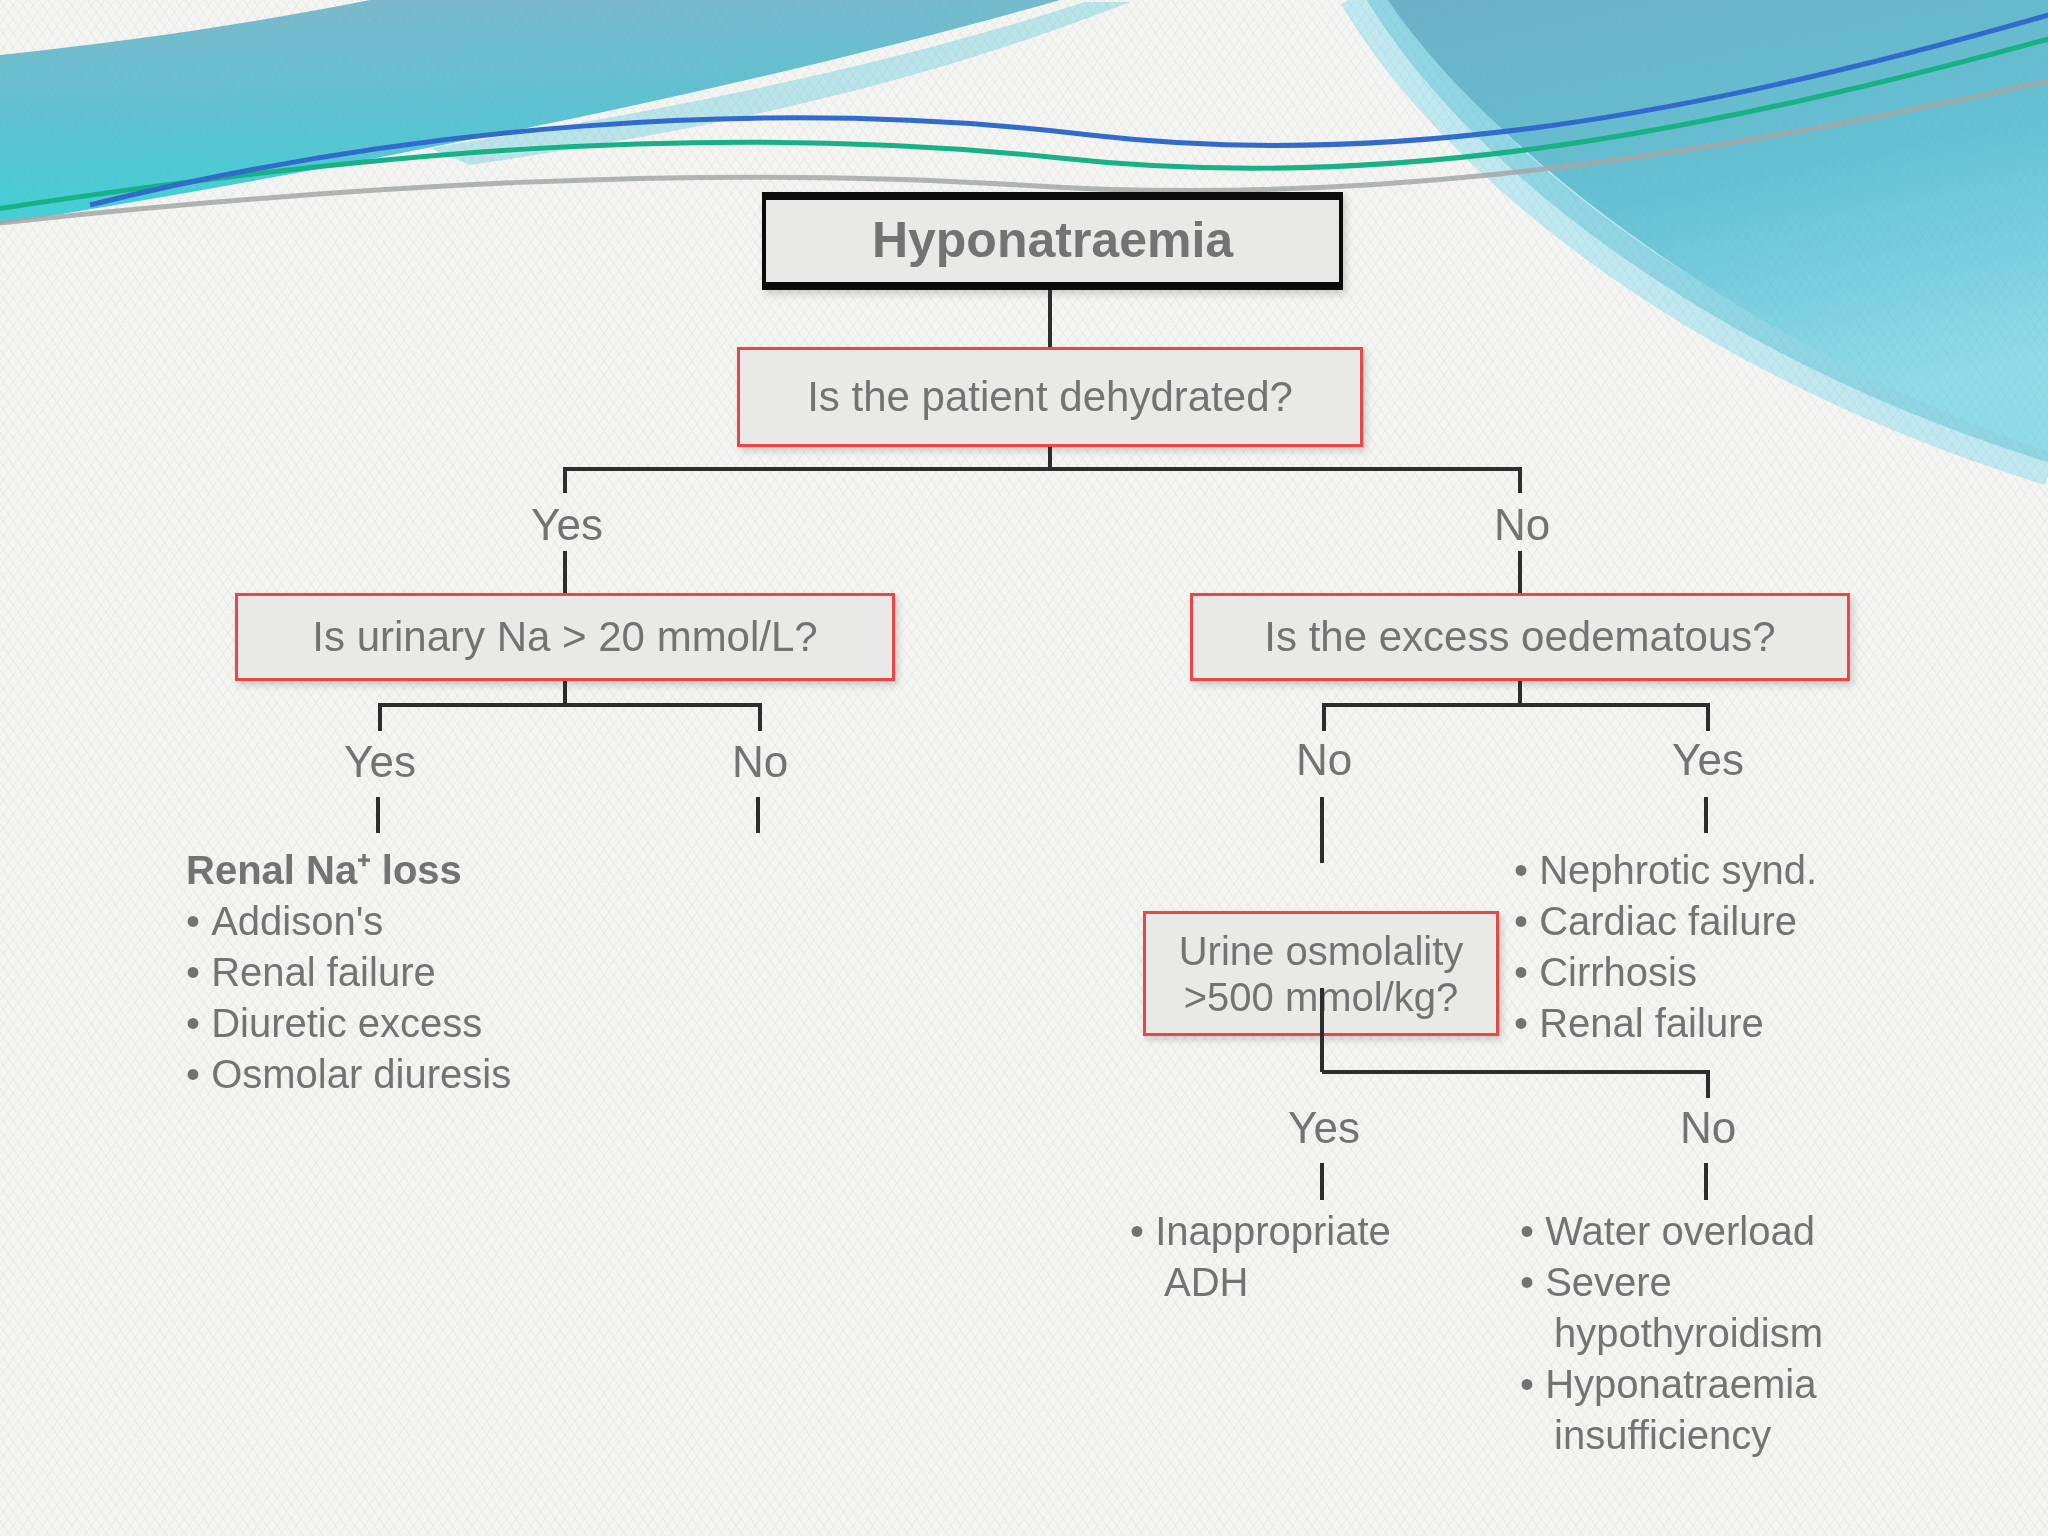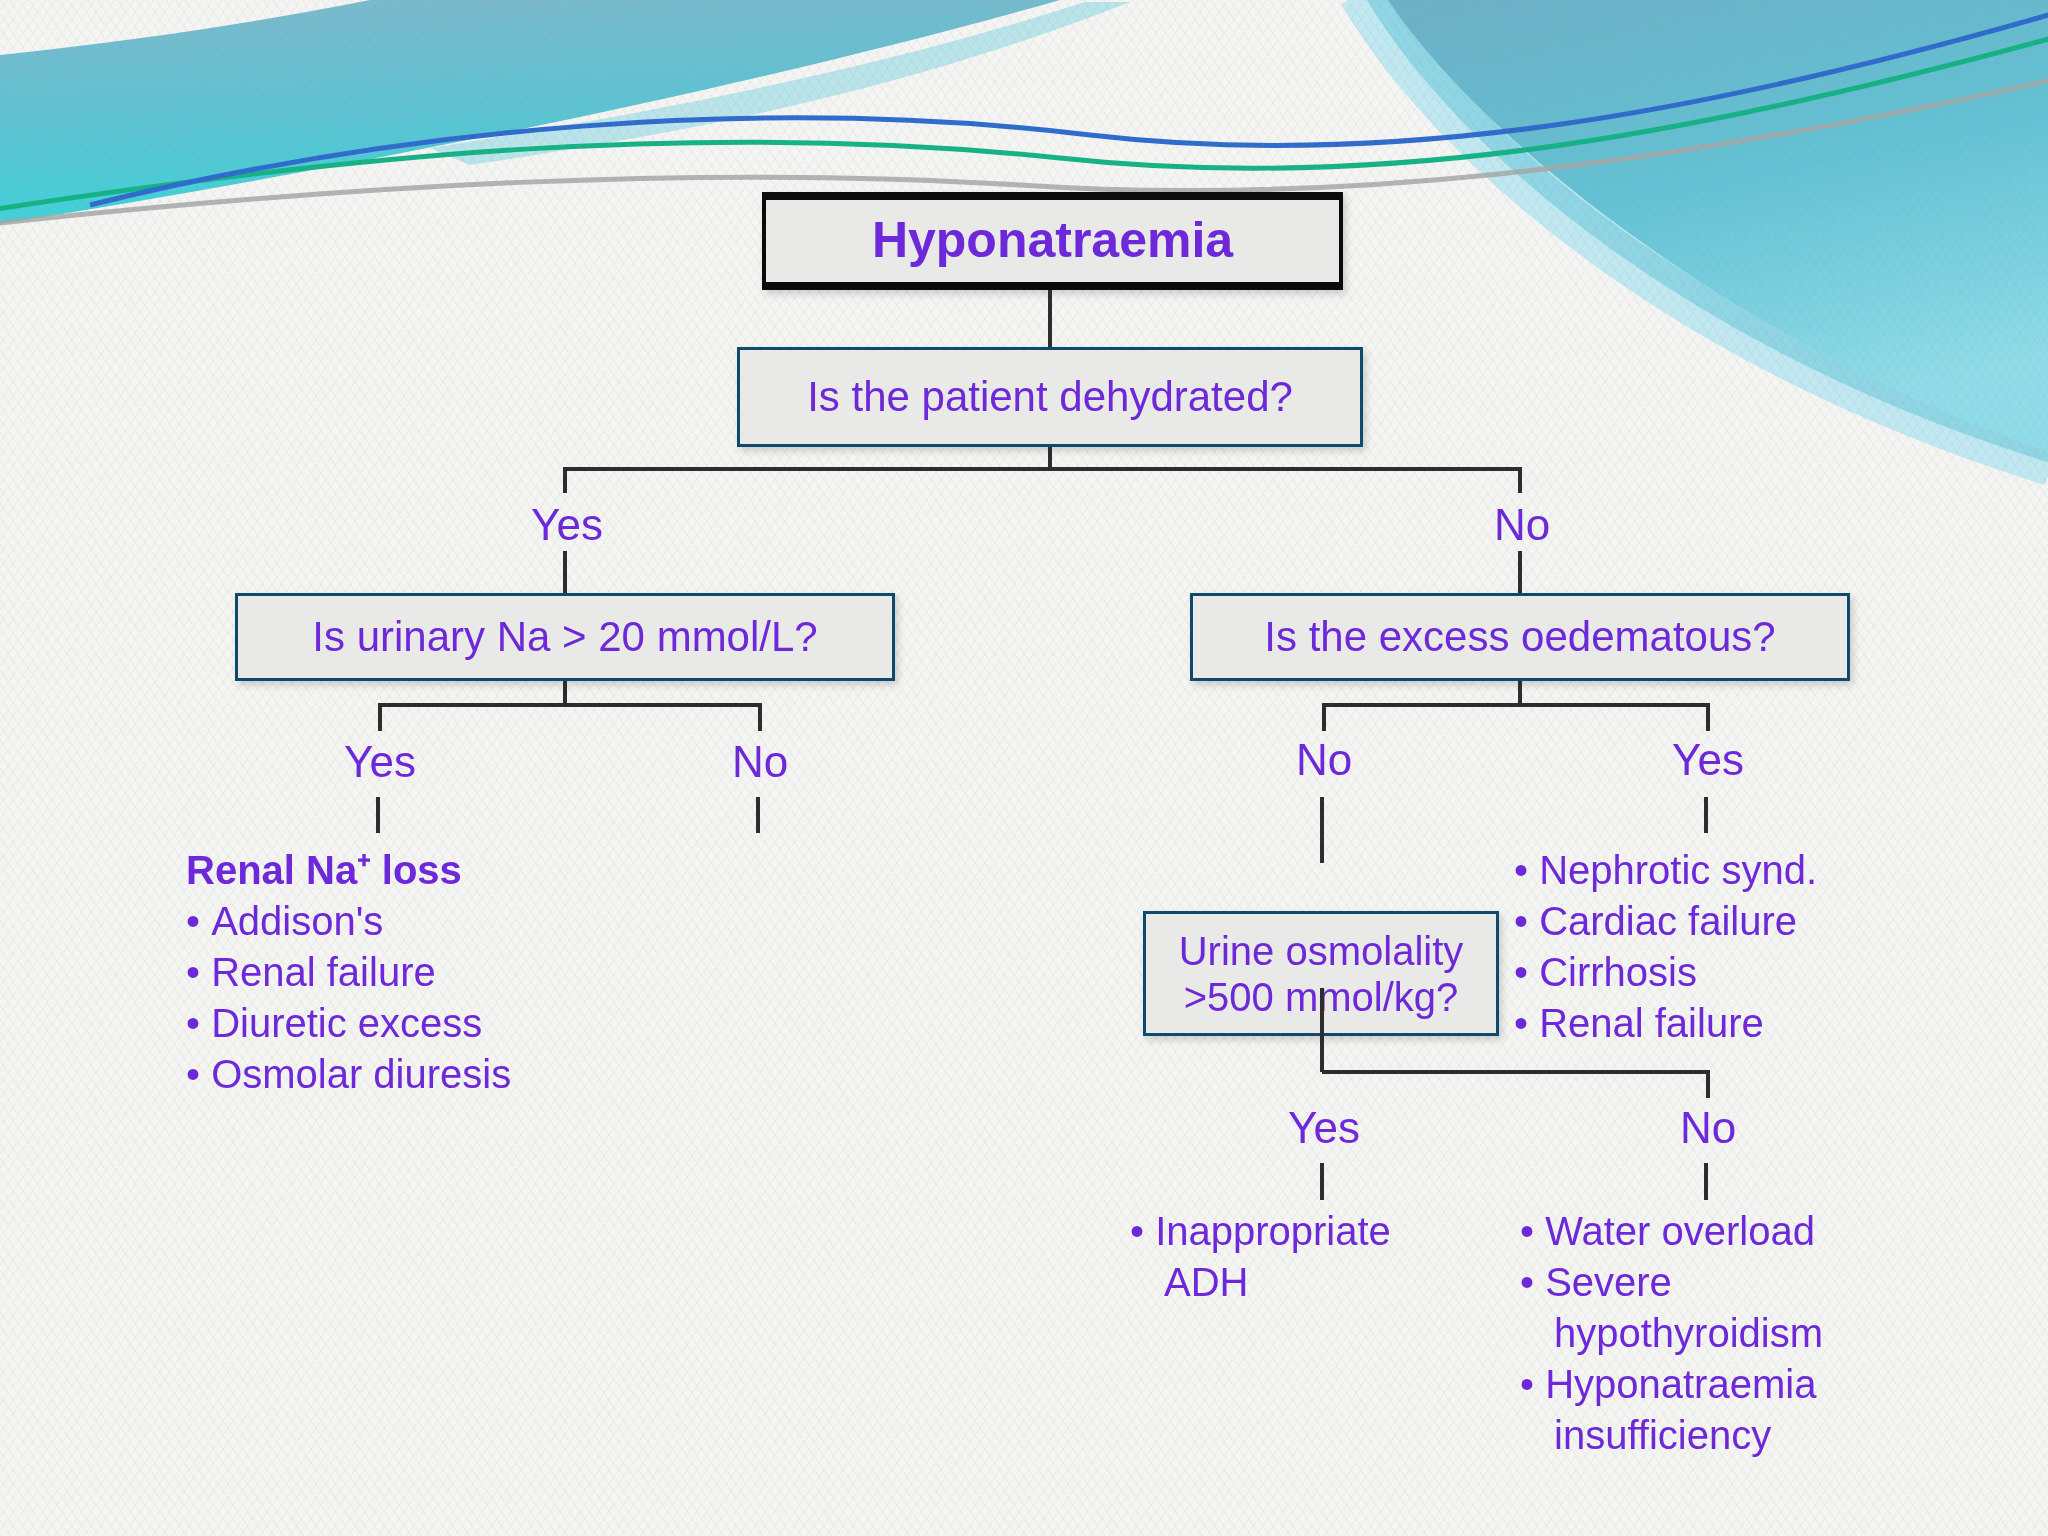--- a/index.html
+++ b/index.html
@@ -1,30 +1,30 @@
 <!DOCTYPE html>
 <html><head>
 <meta charset="utf-8">
 <style>
   html,body{margin:0;padding:0;background:#dcdcdc;}
   .slide{
     position:relative;width:2048px;height:1536px;overflow:hidden;
     background:#f4f4f2;
-    font-family:"Liberation Sans",sans-serif;color:#6d28d9;
+    font-family:"Liberation Sans",sans-serif;color:#737373;
   }
   .hdr-svg{position:absolute;left:0;top:0;z-index:1;}
   .texture{
     position:absolute;left:0;top:0;width:100%;height:100%;z-index:2;pointer-events:none;
     background-image:
       repeating-linear-gradient(55deg, rgba(140,146,152,.07) 0 1.5px, transparent 1.5px 8px),
       repeating-linear-gradient(-55deg, rgba(140,146,152,.06) 0 1.5px, transparent 1.5px 8px);
   }
   .fc{position:absolute;z-index:3;}
   .box{
-    position:absolute;box-sizing:border-box;background:#e9e9e7;border:3px solid #0c4a6e;
+    position:absolute;box-sizing:border-box;background:#e9e9e7;border:3px solid #ef4444;
     display:flex;align-items:center;justify-content:center;text-align:center;
     font-size:42px;line-height:1.15;box-shadow:3px 4px 7px rgba(0,0,0,.16);
   }
   .box.title{border:4px solid #0b0b0b;border-top-width:8px;border-bottom-width:8px;
     font-size:50px;font-weight:bold;}
   .box.small{font-size:40px;padding:6px 14px;}
   .seg{position:absolute;background:#2d2d2d;}
   .blabel{position:absolute;transform:translate(-50%,-50%);font-size:44px;white-space:nowrap;}
   .list{position:absolute;font-size:40px;line-height:51px;}
   .list .heading{font-weight:bold;}

